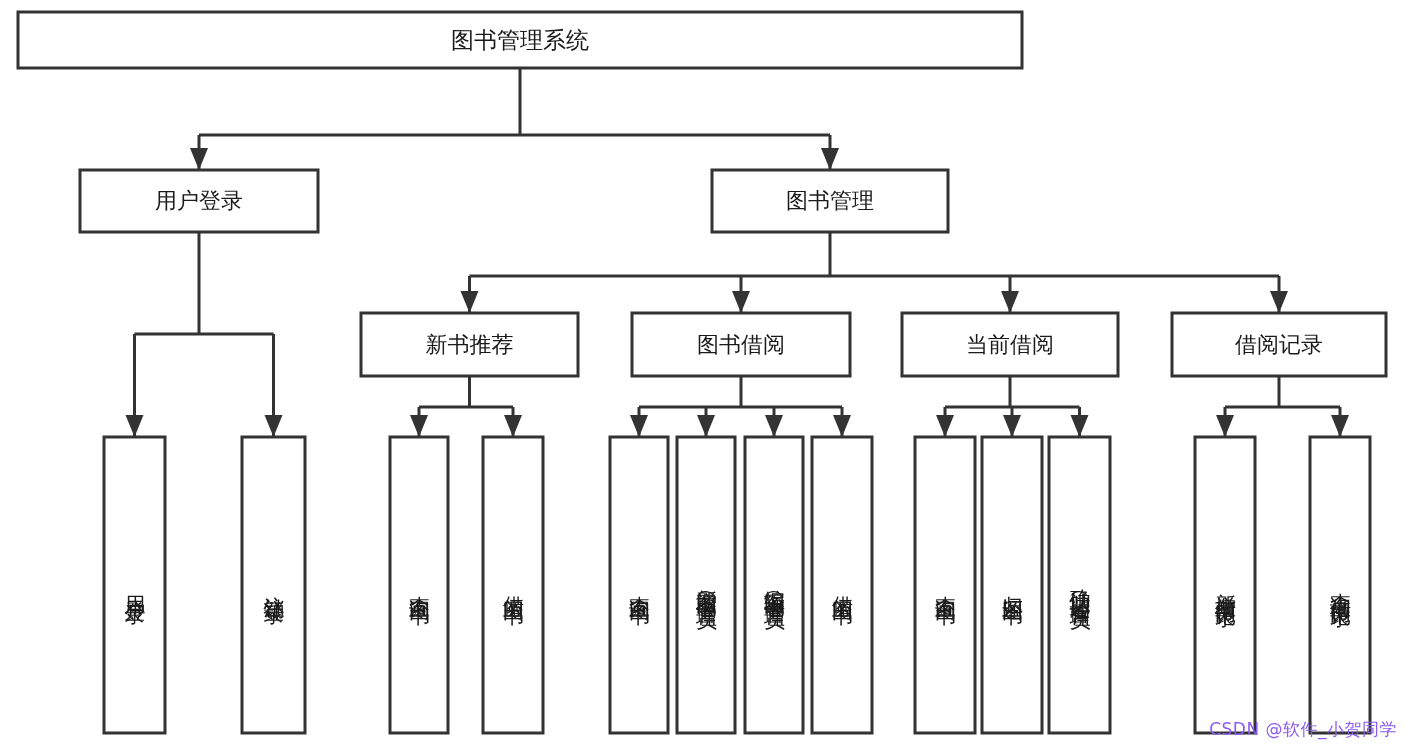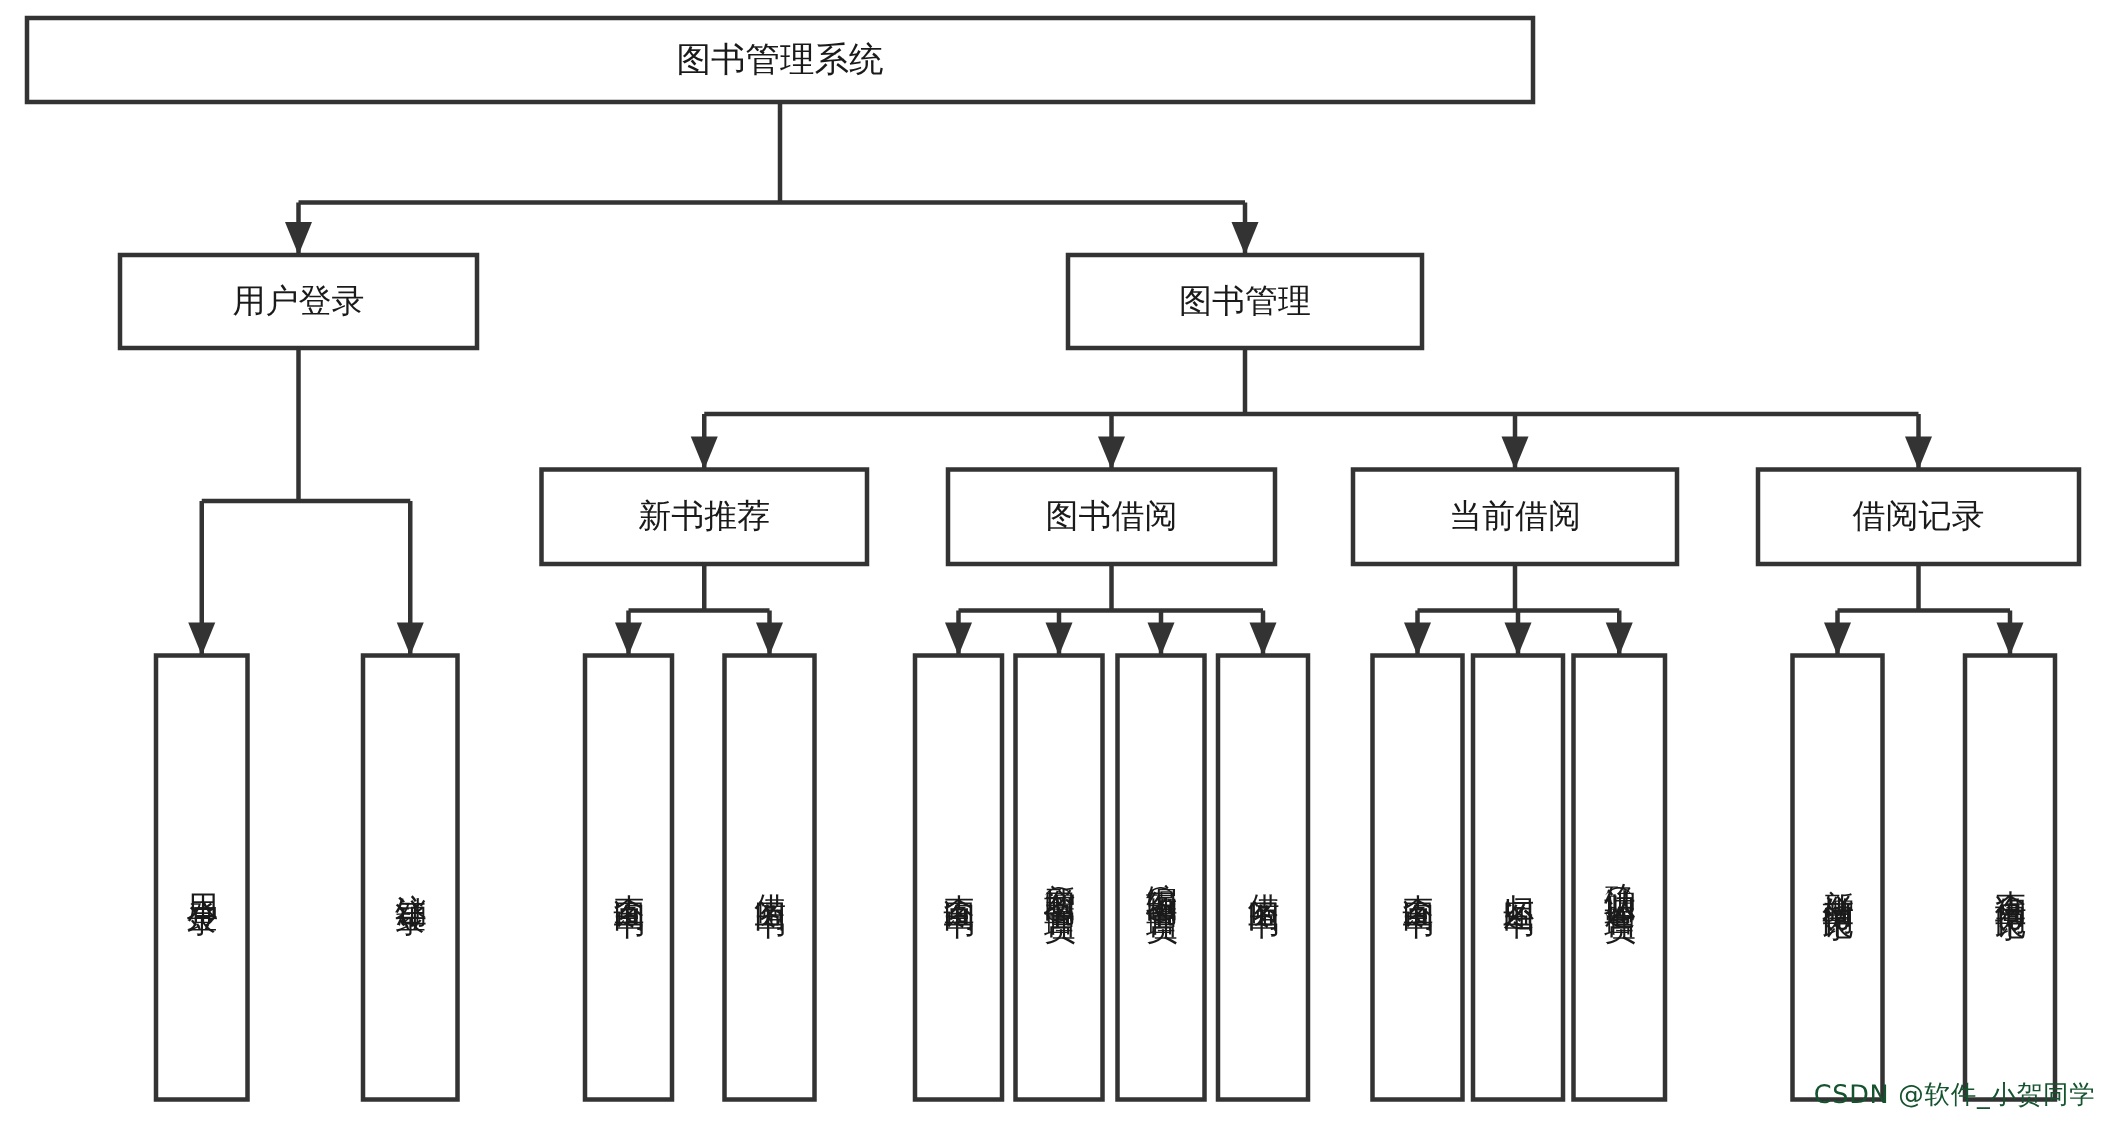--- a/index.html
+++ b/index.html
@@ -70,21 +70,21 @@
     justify-content: center;
     pointer-events: none;
     user-select: none;
   }
   .watermark {
     position: absolute;
     right: 8px;
     bottom: 6px;
     font-family: "DejaVu Sans", "Liberation Sans", sans-serif;
     font-size: 17px;
-    color: #14532d;
+    color: #8b5cf6;
     letter-spacing: 0.5px;
     white-space: nowrap;
     text-align: right;
   }
 </style>
 </head>
 <body>
 
 <div id="diagram-root">
   <svg class="tree-canvas" viewBox="0 0 1405 747" xmlns="http://www.w3.org/2000/svg">

